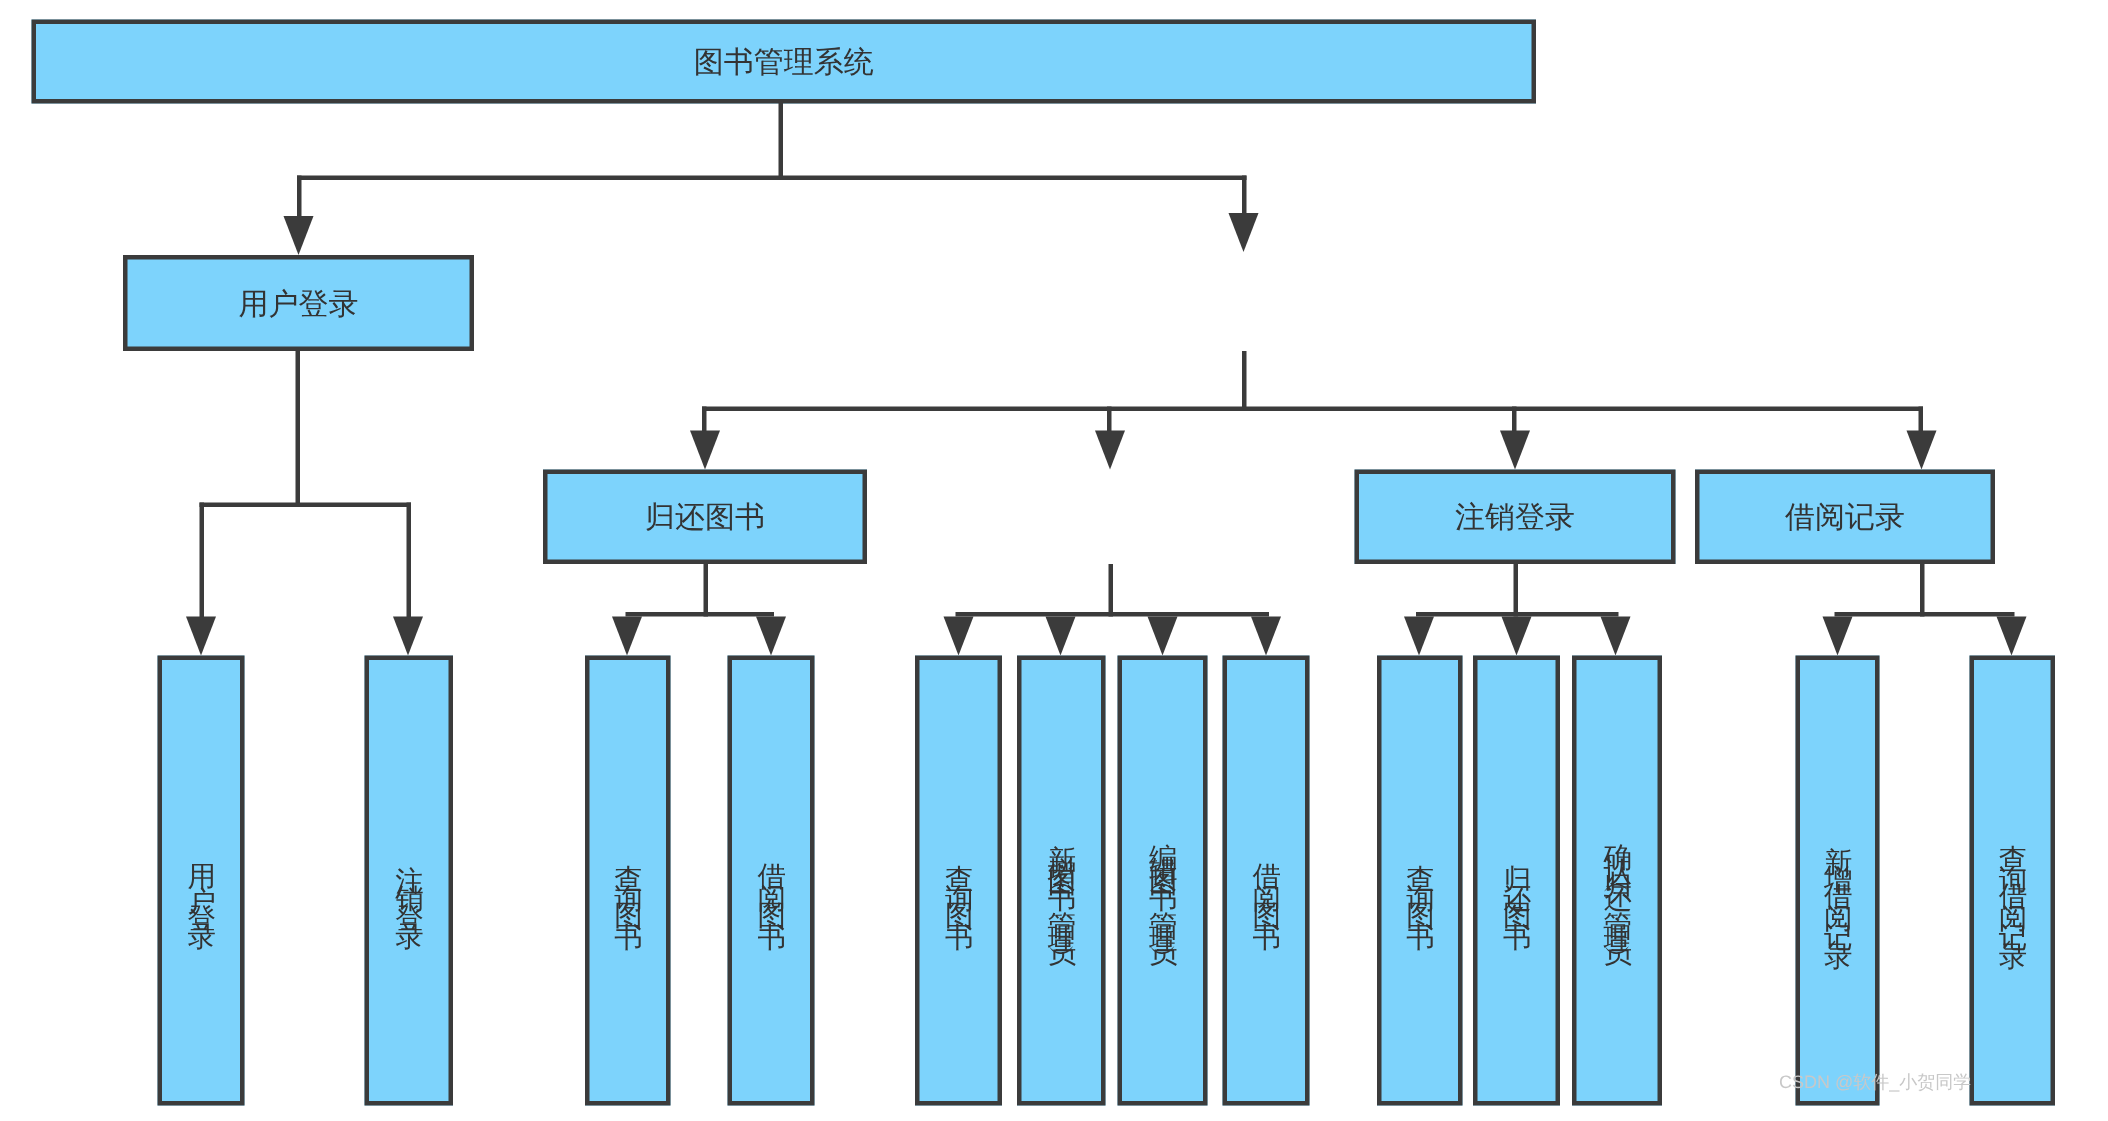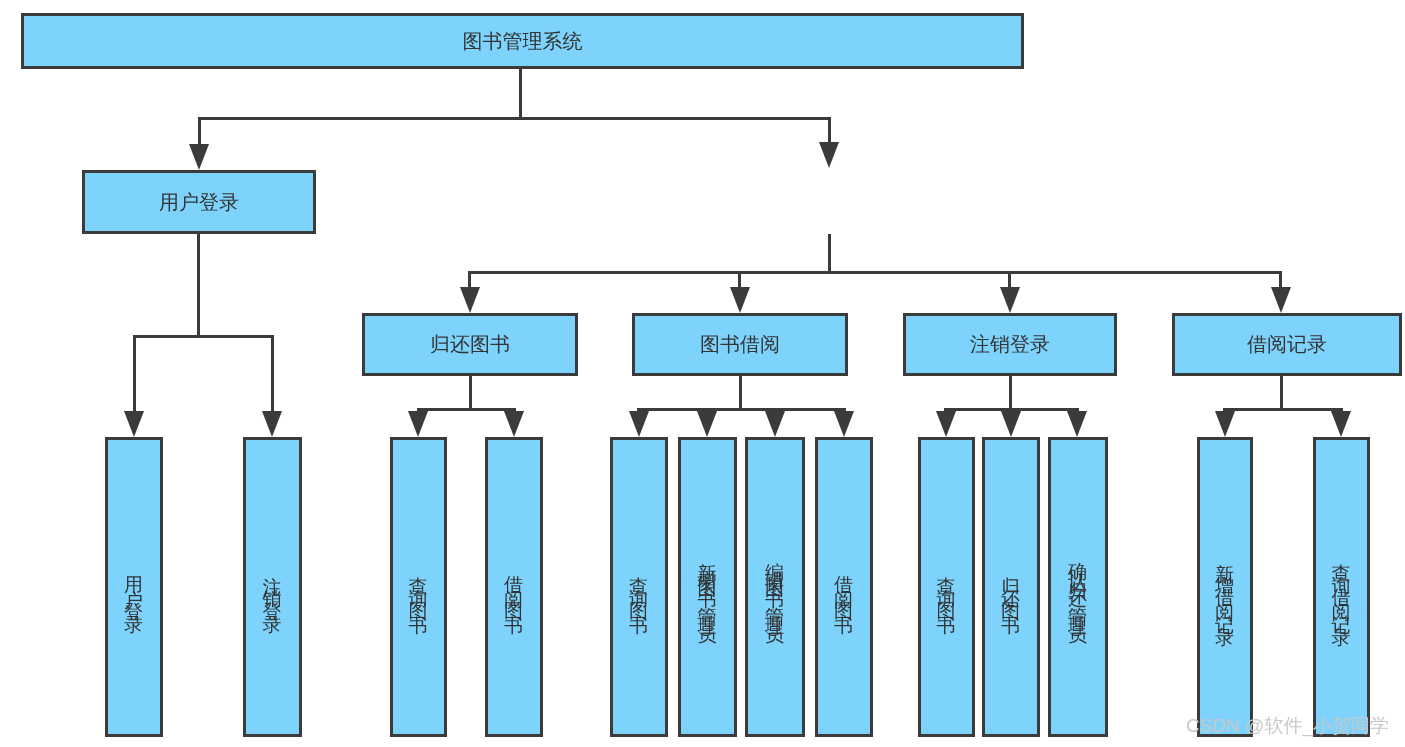--- a/index.html
+++ b/index.html
@@ -35,21 +35,21 @@
   .ln{position:absolute;background:#3b3b3b;}
   .ah{
     position:absolute;width:0;height:0;
     border-left:10px solid transparent;
     border-right:10px solid transparent;
     border-top:26px solid #3b3b3b;
   }
   #watermark{
     position:absolute;
     left:1186px;top:713px;
-    font-size:19px;
+    font-size:12px;
     color:#c8c8c8;
     white-space:nowrap;
     z-index:5;
   }
 </style>
 </head>
 <body>
 
 <div id="stage">
 
@@ -82,27 +82,24 @@
   <div class="ln" style="left:738px;top:271px;width:3px;height:18px;"></div>
   <div class="ah" style="left:730px;top:287px;"></div>
   <div class="ln" style="left:1008px;top:271px;width:3px;height:18px;"></div>
   <div class="ah" style="left:1000px;top:287px;"></div>
   <div class="ln" style="left:1279px;top:271px;width:3px;height:18px;"></div>
   <div class="ah" style="left:1271px;top:287px;"></div>
 
   <div class="box" style="left:362px;top:313px;width:216px;height:63px;">
     <span class="lbl">归还图书</span>
   </div>
-  <div class="box" style="left:632px;top:313px;width:216px;height:63px;">
-    <span class="lbl">图书借阅</span>
-  </div>
   <div class="box" style="left:903px;top:313px;width:214px;height:63px;">
     <span class="lbl">注销登录</span>
   </div>
-  <div class="box" style="left:1172px;top:313px;width:230px;height:63px;">
+  <div class="box" style="left:1130px;top:313px;width:200px;height:63px;">
     <span class="lbl">借阅记录</span>
   </div>
 
   <div class="ln" style="left:469px;top:376px;width:3px;height:35px;"></div>
   <div class="ln" style="left:417px;top:408px;width:99px;height:3px;"></div>
   <div class="ah" style="left:408px;top:411px;"></div>
   <div class="ah" style="left:504px;top:411px;"></div>
 
   <div class="ln" style="left:739px;top:376px;width:3px;height:35px;"></div>
   <div class="ln" style="left:637px;top:408px;width:209px;height:3px;"></div>

